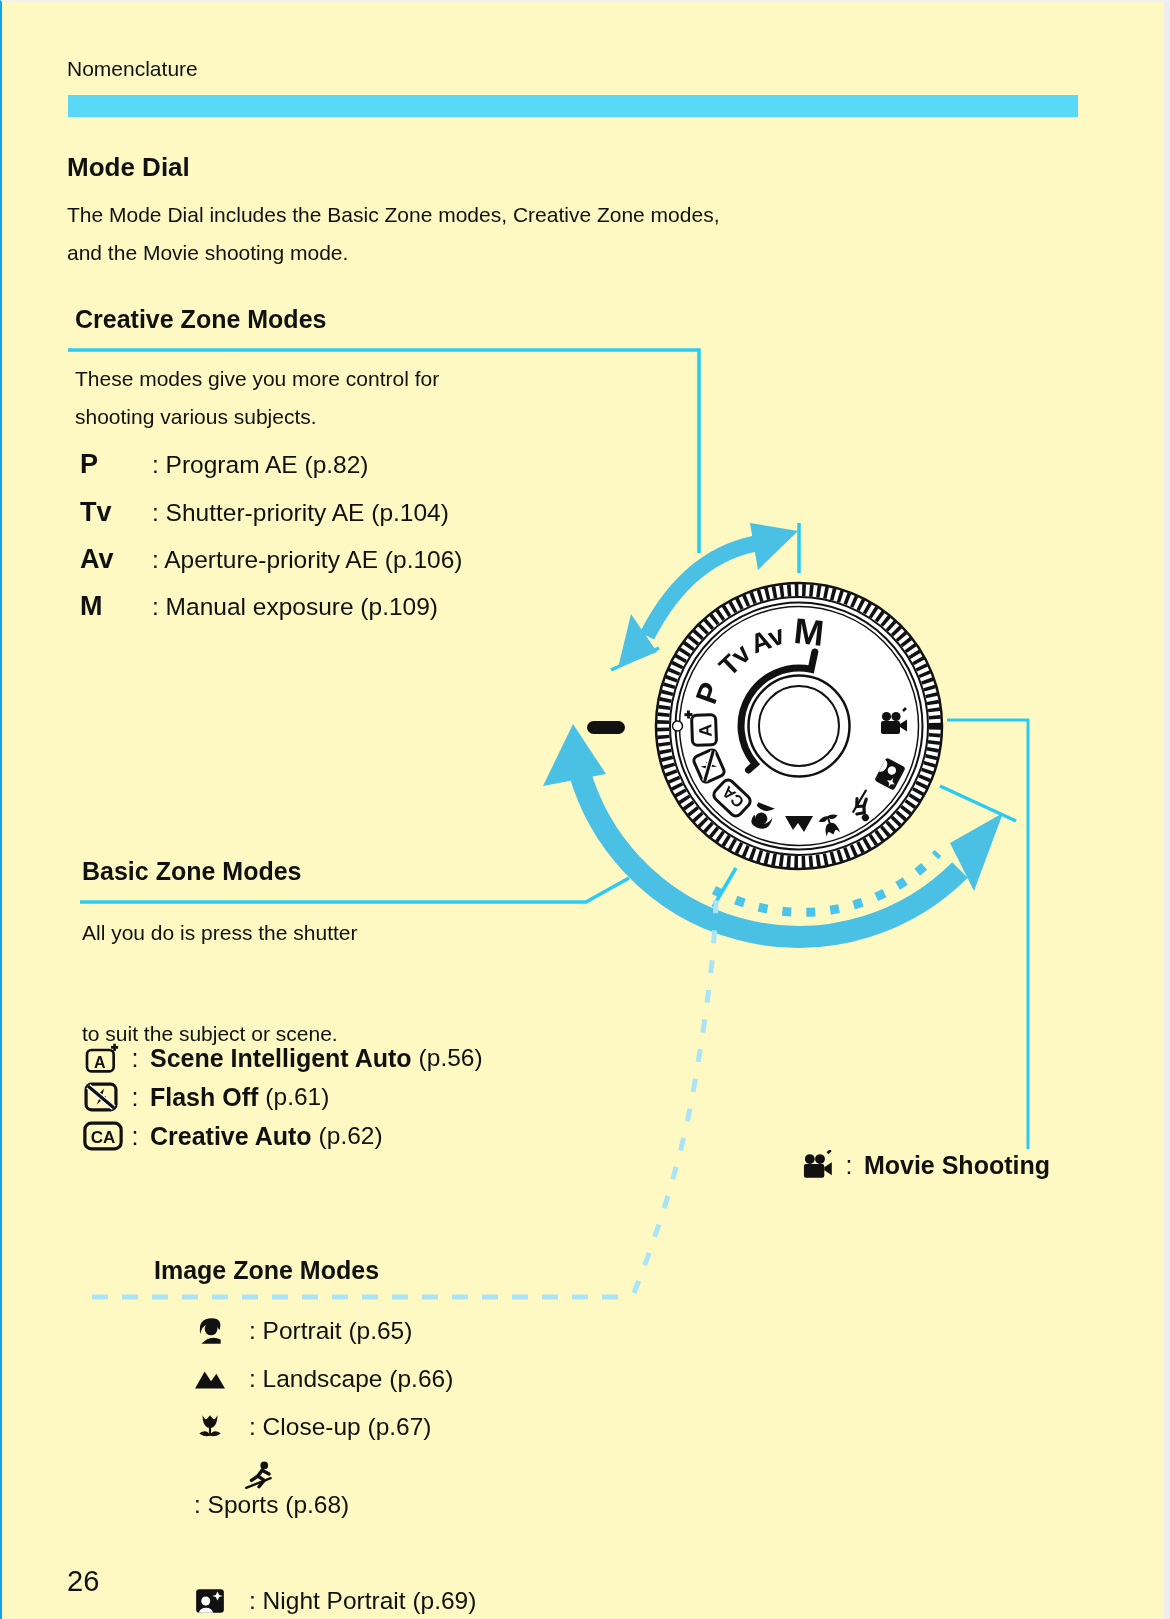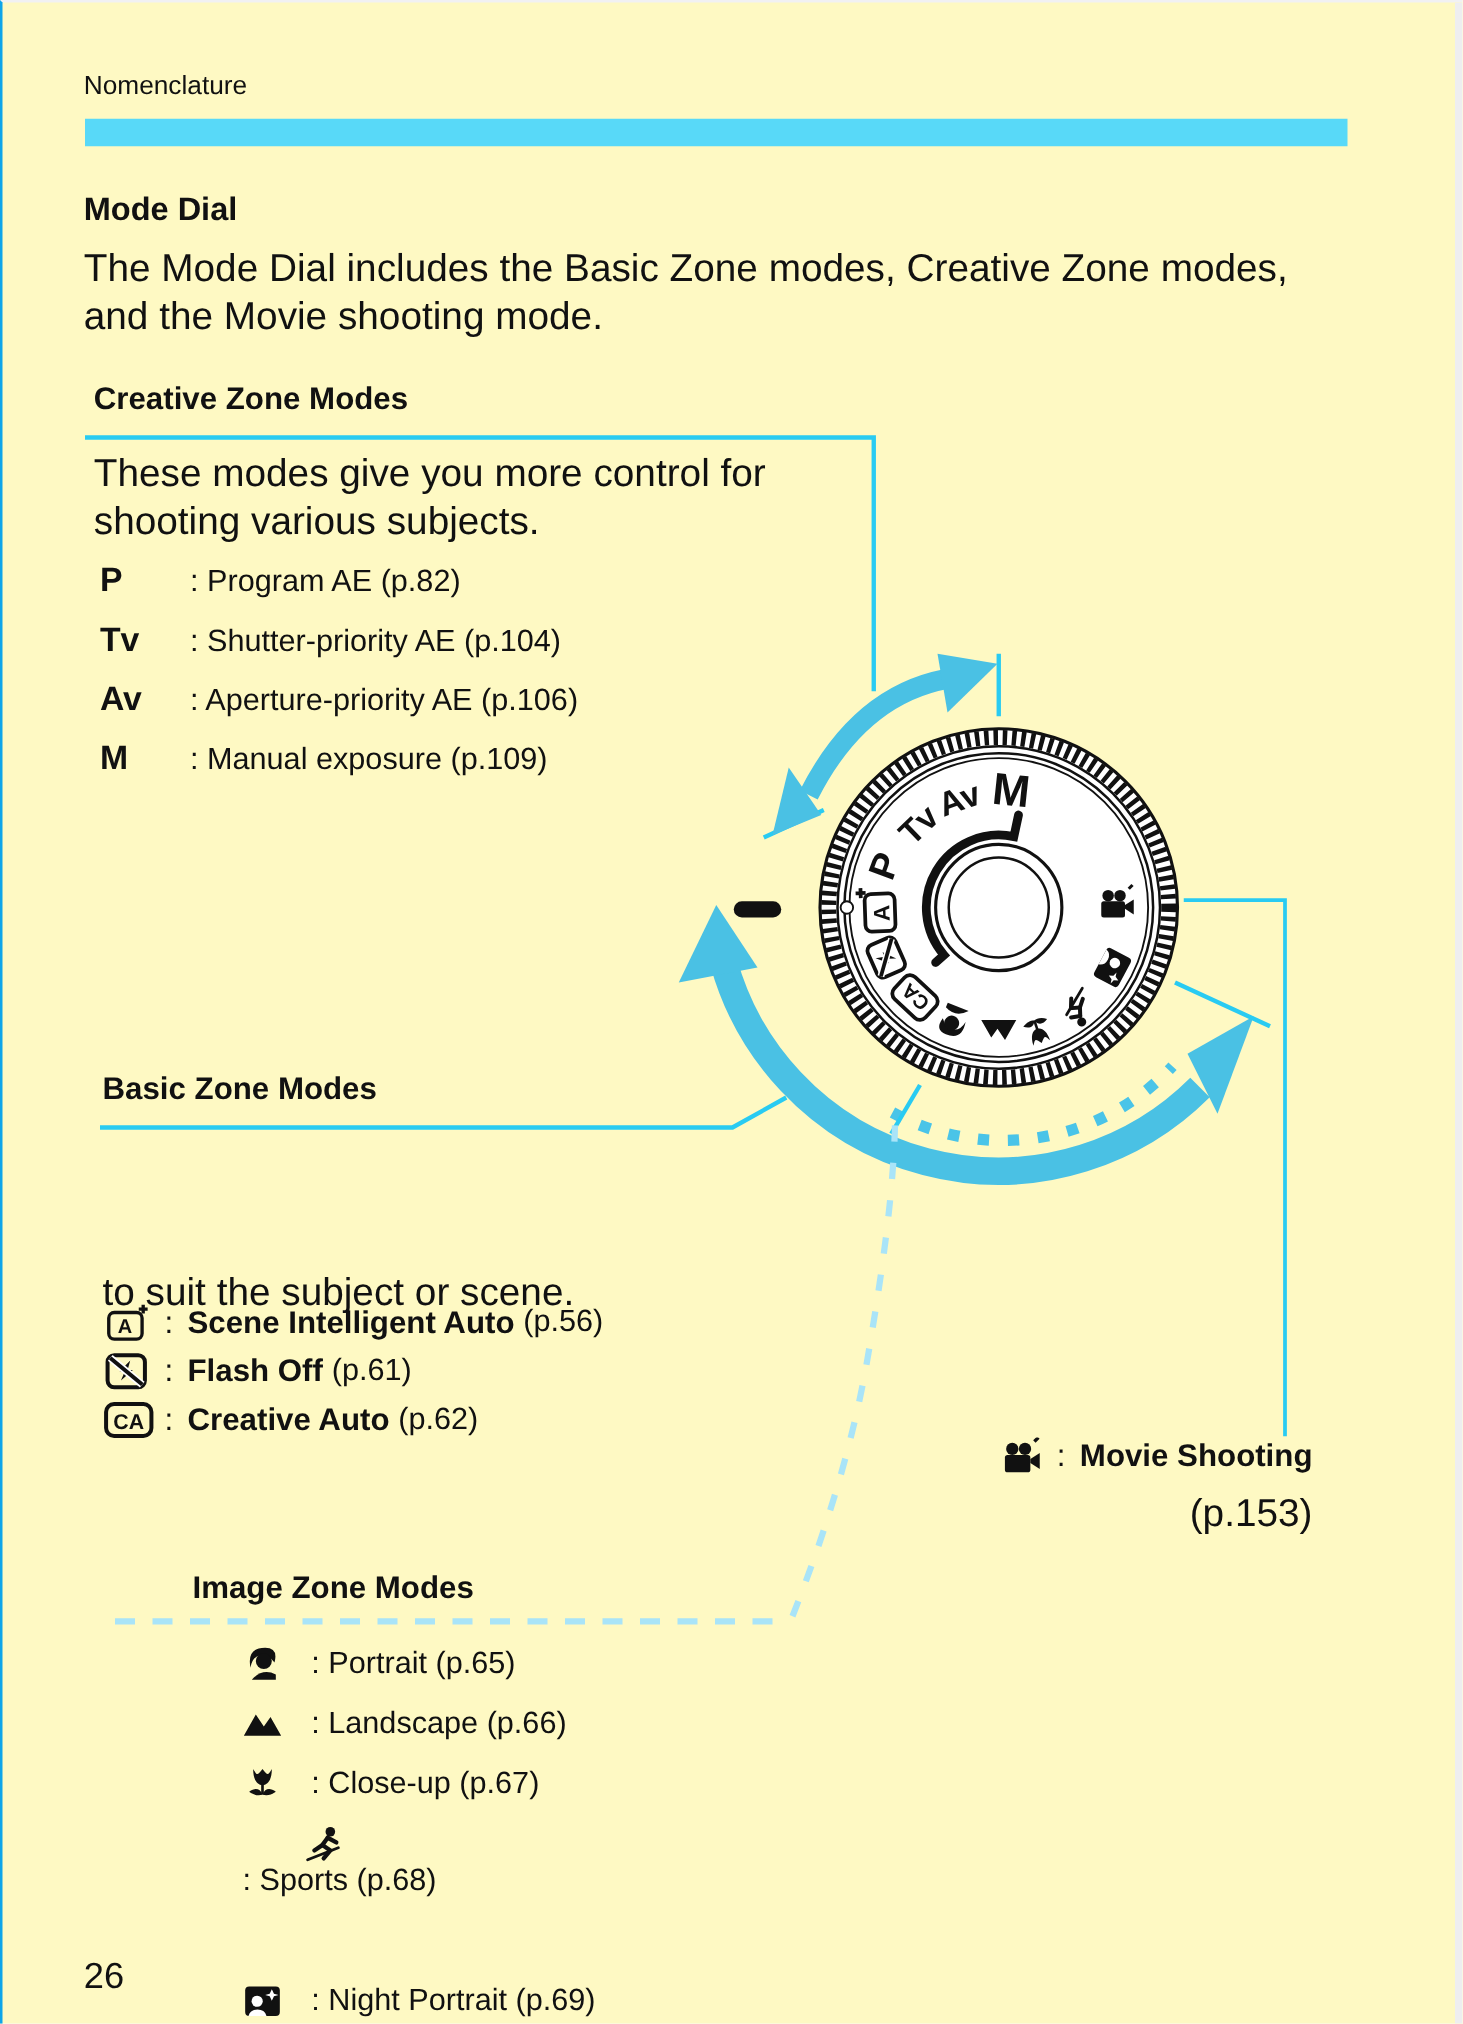--- a/index.html
+++ b/index.html
@@ -6,21 +6,21 @@
   .page{
     position:relative;width:1170px;height:1619px;background:#fef9c3;overflow:hidden;
     font-family:"Liberation Sans", sans-serif;color:#111;
     border-left:2px solid #0ea5e9;border-top:2px solid #f1f1f3;box-sizing:border-box;
   }
   .edge-right{position:absolute;right:0;top:0;width:6px;height:100%;background:#eeeef0;}
   .abs{position:absolute;}
   .h-small{font-size:21px;font-weight:400;}
   .h-bold{font-weight:700;font-size:26px;}
   .h-sec{font-weight:700;font-size:25px;}
-  .body-txt{font-size:31px;line-height:38px;}
+  .body-txt{font-size:21px;line-height:38px;}
   .band{background:var(--c-band);}
   .mode-row{position:absolute;display:flex;align-items:baseline;}
   .mode-sym{display:inline-block;width:72px;font-weight:700;font-size:27px;}
   .mode-desc{font-size:24.5px;}
   .bz-row{position:absolute;display:flex;align-items:center;}
   .bz-icon{width:44px;display:flex;align-items:center;}
   .bz-colon{font-size:25px;width:18px;text-align:center;}
   .bz-name{font-weight:700;font-size:25px;margin-left:6px;}
   .bz-ref{font-size:24.5px;margin-left:7px;}
   .iz-row{position:absolute;display:flex;align-items:center;}
@@ -57,20 +57,21 @@
   <div class="mode-row" style="left:78px;top:542px;">
     <span class="mode-sym">Av</span>
     <span class="mode-desc">: Aperture-priority AE (p.106)</span>
   </div>
   <div class="mode-row" style="left:78px;top:589px;">
     <span class="mode-sym">M</span>
     <span class="mode-desc">: Manual exposure (p.109)</span>
   </div>
 
   <div class="abs h-sec" style="left:80px;top:855px;">Basic Zone Modes</div>
+  <div class="abs body-txt" style="left:80px;top:912px;">All you do is press the shutter</div>
   <div class="abs body-txt" style="left:80px;top:988px;margin-top:25px;">to suit the subject or scene.</div>
 
   <div class="bz-row" style="left:80px;top:1040px;">
     <span class="bz-icon">
         <svg width="42" height="32" viewBox="-18 -21 40 36">
           <use href="#icon-aplus"></use>
         </svg>
       </span>
     <span class="bz-colon">:</span>
     <span class="bz-name">Scene Intelligent Auto</span>
@@ -97,21 +98,20 @@
     <span class="bz-ref">(p.62)</span>
   </div>
 
   <div class="abs" style="left:700px;top:1148px;width:348px;display:flex;justify-content:flex-end;align-items:center;">
     <svg width="40" height="30" viewBox="-12 -17 34 28">
         <use href="#icon-movie"></use>
       </svg>
     <span class="bz-colon">:</span>
     <span class="bz-name">Movie Shooting</span>
   </div>
-  <div class="abs body-txt" style="left:700px;top:1190px;width:348px;text-align:right;">(p.153)</div>
 
   <div class="abs h-sec" style="left:152px;top:1254px;">Image Zone Modes</div>
 
   <div class="iz-row" style="left:192px;top:1313px;">
     <span class="iz-icon">
         <svg width="32" height="32" viewBox="-15 -15 30 30">
           <use href="#icon-portrait"></use>
         </svg>
       </span>
     <span class="iz-desc">: Portrait (p.65)</span>

